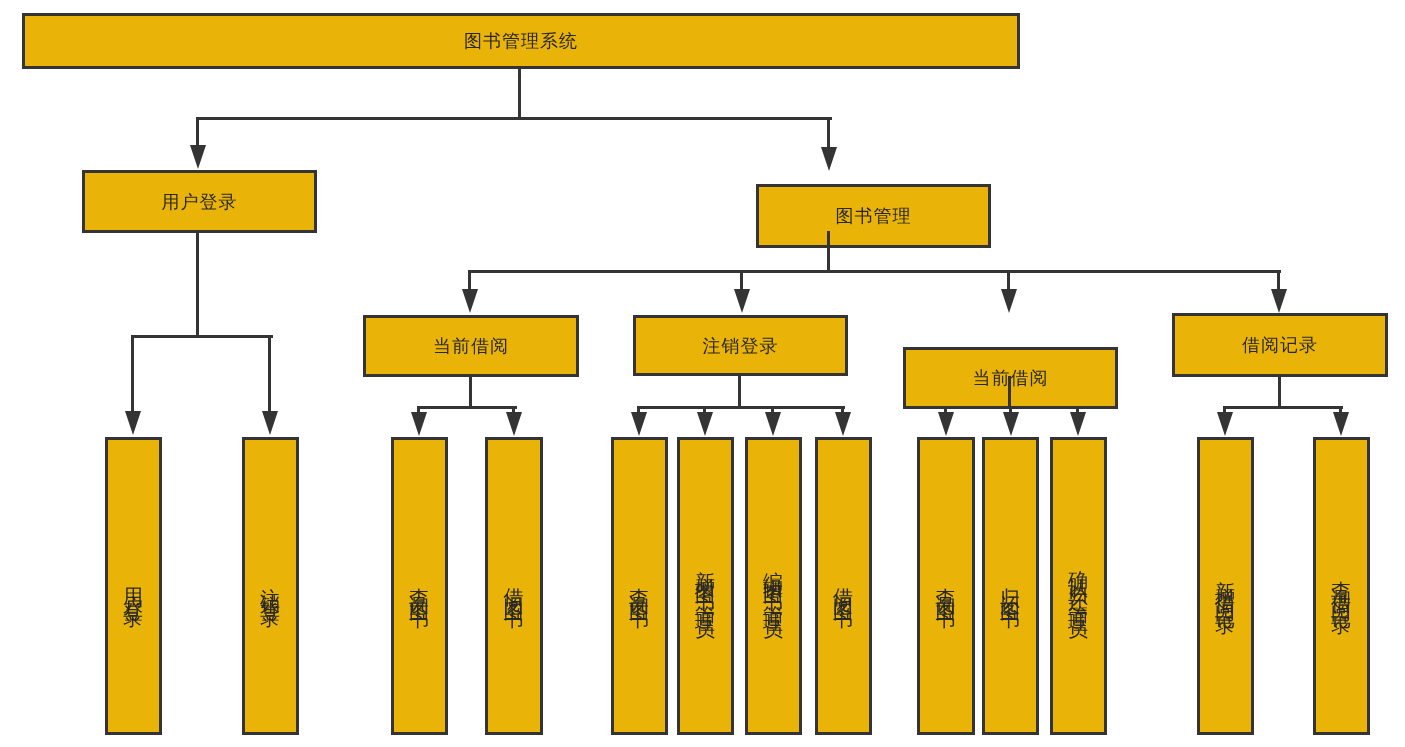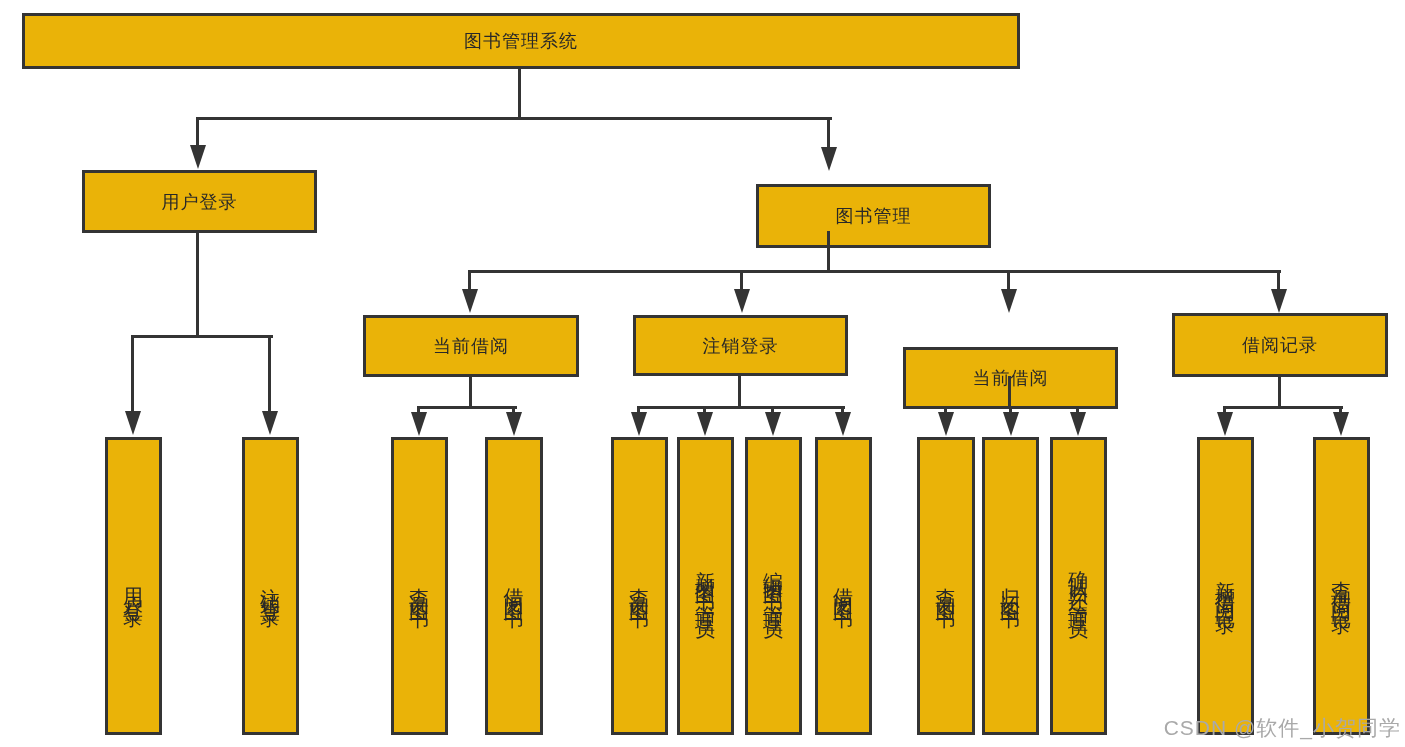--- a/index.html
+++ b/index.html
@@ -182,15 +182,14 @@
     <span class="vtext">确认归还（管理员）</span>
   </div>
 
   <div class="box vbox" style="left:1197px; top:437px; width:57px; height:298px;">
     <span class="vtext">新增借阅记录</span>
   </div>
   <div class="box vbox" style="left:1313px; top:437px; width:57px; height:298px;">
     <span class="vtext">查询借阅记录</span>
   </div>
 
-  <div class="watermark">CSDN @软件_小贺同学</div>
 
 </div>
 
 </body></html>

